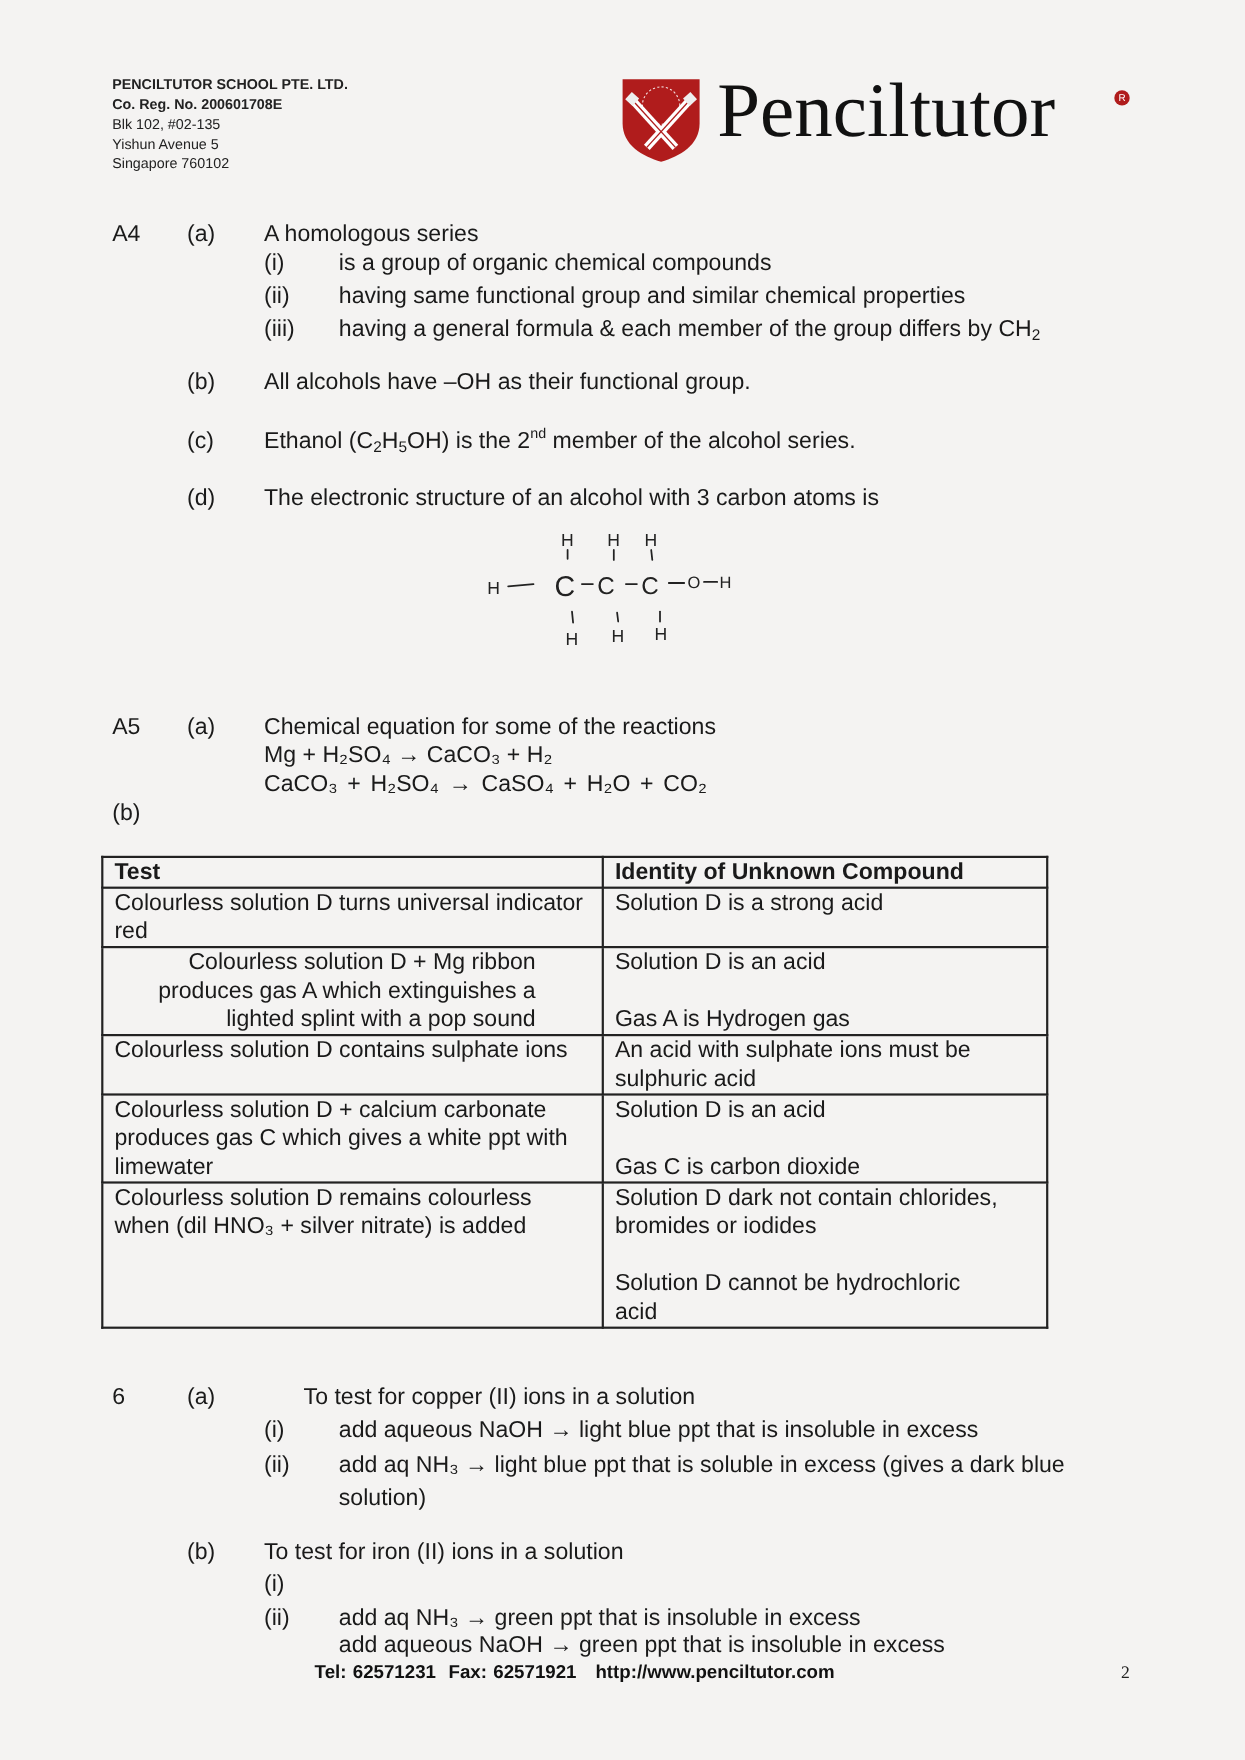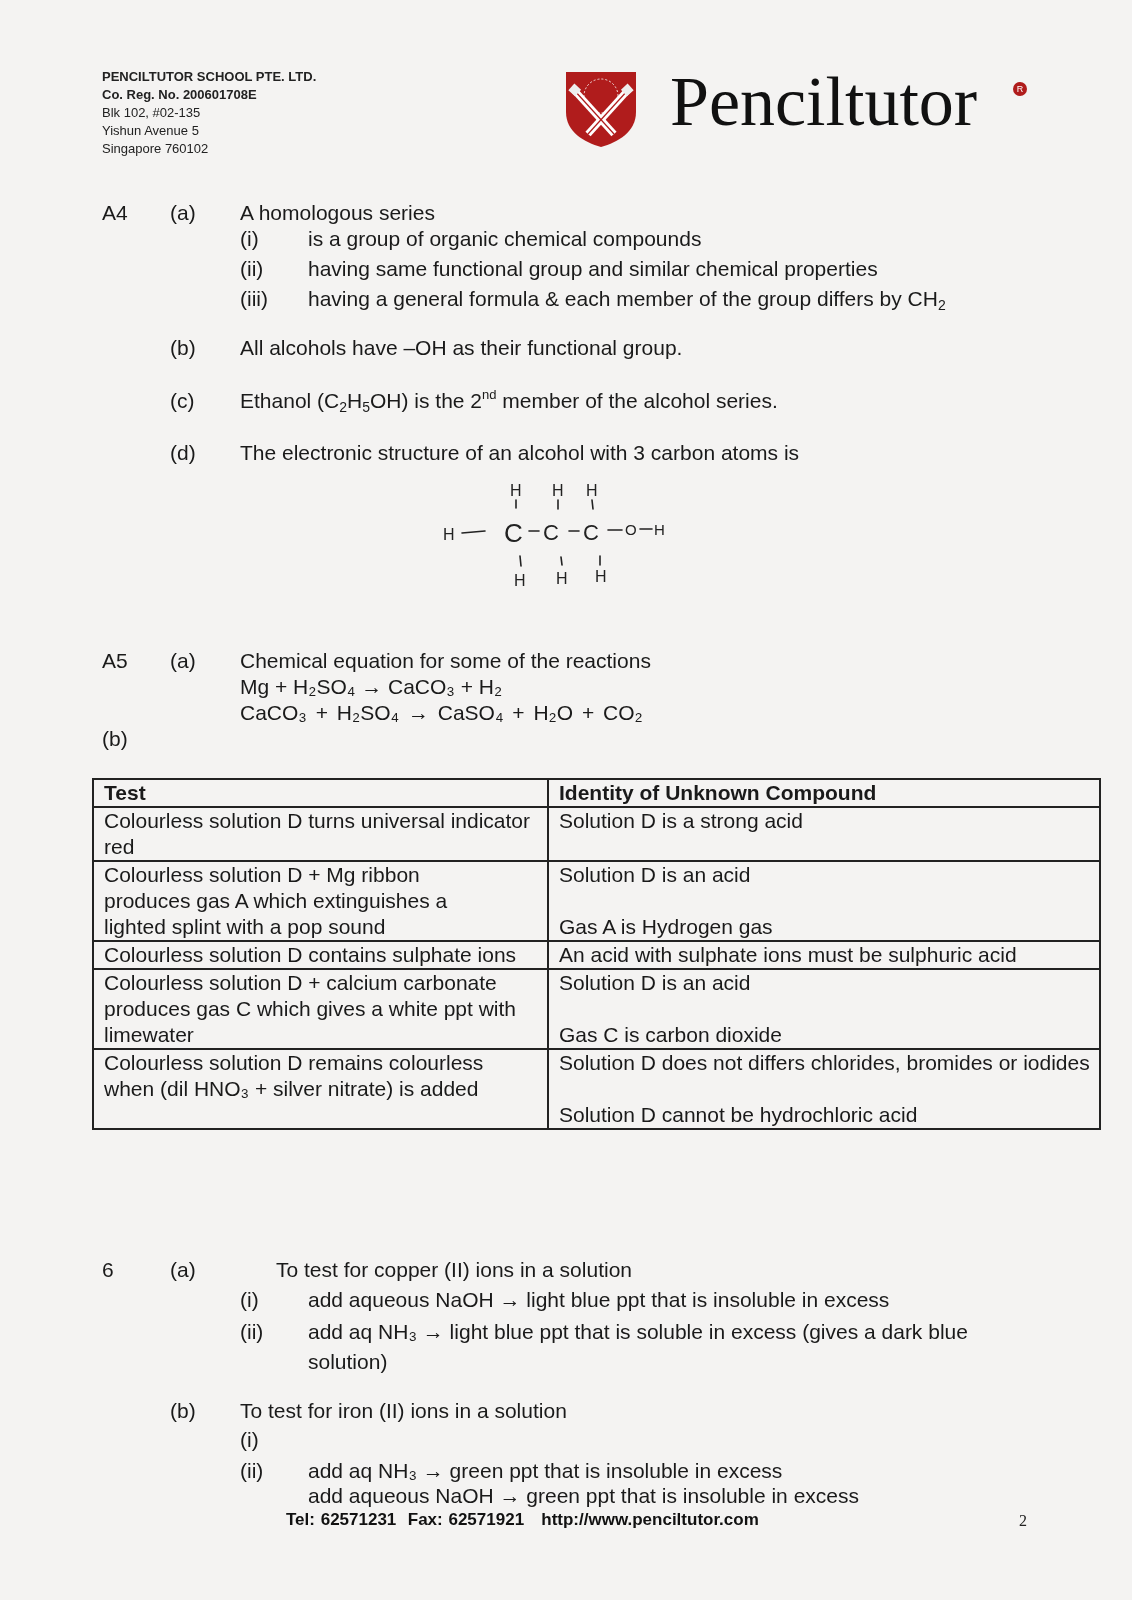--- a/index.html
+++ b/index.html
@@ -8,31 +8,31 @@
     background: #f4f3f2;
     font-family: "Liberation Sans", sans-serif;
     color: #1a1a1a;
     position: relative;
     overflow: hidden;
   }
   .abs { position: absolute; }
   
   .company { left: 102px; top: 68px; font-size: 13px; line-height: 18px; color: #222; }
   .company .b { font-weight: bold; }
-  .logo-text { left: 652px; top: 62px; font-family: "Liberation Serif", serif; font-size: 70px; color: #111; letter-spacing: 0px; margin-left: 18px; }
+  .logo-text { left: 652px; top: 62px; font-family: "Liberation Serif", serif; font-size: 70px; color: #111; letter-spacing: 0px; }
   .reg { left: 1013px; top: 82px; width: 14px; height: 14px; border-radius: 50%; background: #b01c1c; color: #fff; font-size: 9px; text-align:center; line-height: 14px; }
 
   .t { font-size: 21px; line-height: 26px; white-space: nowrap; }
   sub { font-size: 14px; vertical-align: -4px; line-height: 0; }
   sup { font-size: 13px; vertical-align: 9px; line-height: 0; }
 
   
   table.ans {
     position: absolute; left: 92px; top: 778px;
-    width: 1009px; border-collapse: collapse;
+    width: 861px; border-collapse: collapse;
     font-size: 21px; line-height: 26px; padding-left: 24px;
   }
   table.ans td, table.ans th {
     border: 2px solid #222;
     vertical-align: top; text-align: left;
     padding: 0 10px 0 10px;
   }
   table.ans th { font-weight: bold; }
   table.ans col.c1 { width: 455px; }
   .gap { display:block; height: 26px; }
@@ -140,34 +140,34 @@
   <tbody>
       <tr>
     <th>Test</th>
     <th>Identity of Unknown Compound</th>
   </tr>
   <tr>
     <td>Colourless solution D turns universal indicator red</td>
     <td><span>Solution D is a strong acid</span></td>
   </tr>
   <tr>
-    <td style="padding-right:60px;">Colourless solution D + Mg ribbon produces gas A which extinguishes a lighted splint with a pop sound</td>
+    <td style="padding-right:60px;text-align:right;">Colourless solution D + Mg ribbon produces gas A which extinguishes a lighted splint with a pop sound</td>
     <td><span>Solution D is an acid</span><span class="gap"></span><span>Gas A is Hydrogen gas</span></td>
   </tr>
   <tr>
     <td style="padding-right:30px;margin-top:41px;">Colourless solution D contains sulphate ions</td>
     <td><span>An acid with sulphate ions must be sulphuric acid</span></td>
   </tr>
   <tr>
     <td>Colourless solution D + calcium carbonate produces gas C which gives a white ppt with limewater</td>
     <td><span>Solution D is an acid</span><span class="gap"></span><span>Gas C is carbon dioxide</span></td>
   </tr>
   <tr>
     <td>Colourless solution D remains colourless when (dil HNO₃ + silver nitrate) is added</td>
-    <td style="padding-right:4px;"><span>Solution D does not differs chlorides, bromides or iodides</span><span class="gap"></span><span style="display:block;padding-right:40px;">Solution D cannot be hydrochloric acid</span></td>
+    <td style="padding-right:4px;"><span>Solution D dark not contain chlorides, bromides or iodides</span><span class="gap"></span><span style="display:block;padding-right:40px;">Solution D cannot be hydrochloric acid</span></td>
   </tr>
 </tbody>
   </table>
 
 <div class="abs t" style="left:102px;top:1257px;">6</div>
 <div class="abs t" style="left:170px;top:1257px;">(a)</div>
 <div class="abs t" style="left:240px;top:1257px;margin-left:36px;">To test for copper (II) ions in a solution</div>
 <div class="abs t" style="left:240px;top:1287px;">(i)</div>
 <div class="abs t" style="left:308px;top:1287px;">add aqueous NaOH → light blue ppt that is insoluble in excess</div>
 <div class="abs t" style="left:240px;top:1319px;">(ii)</div>

